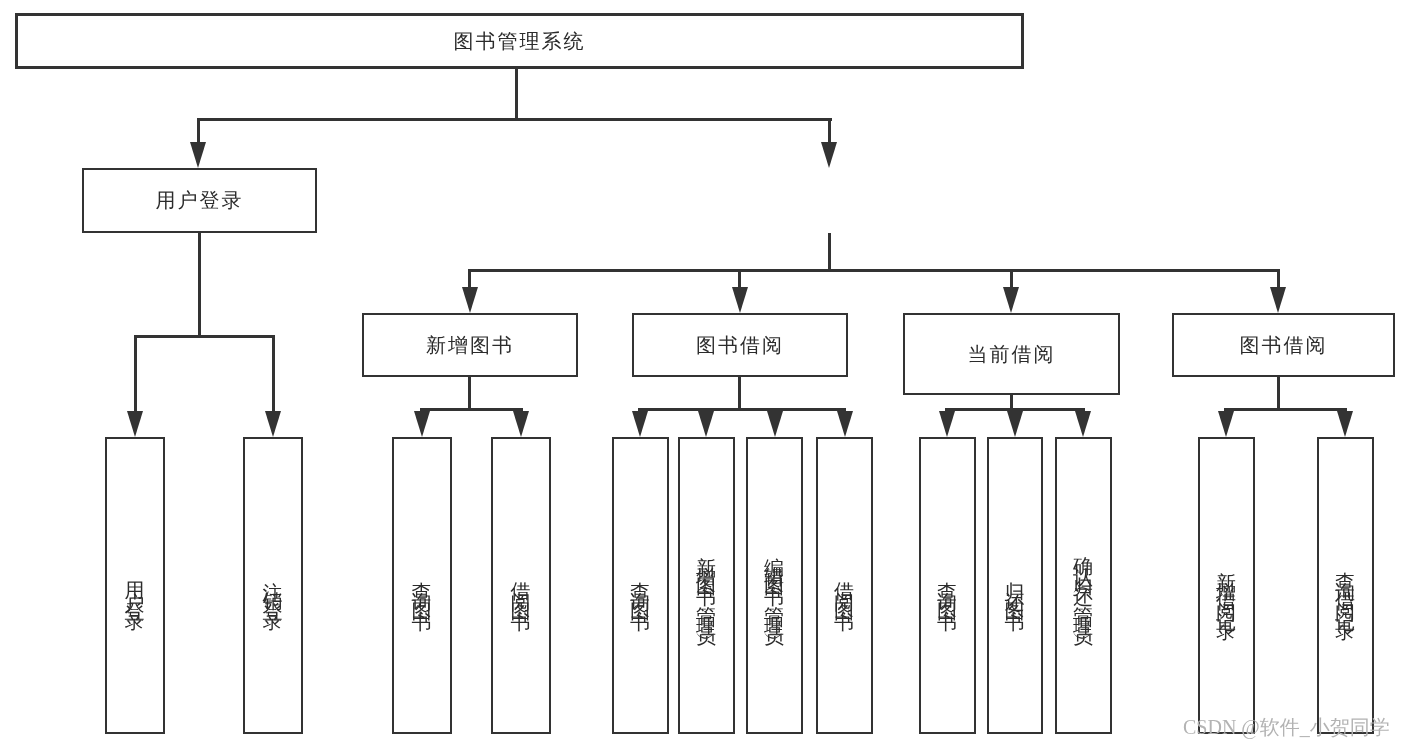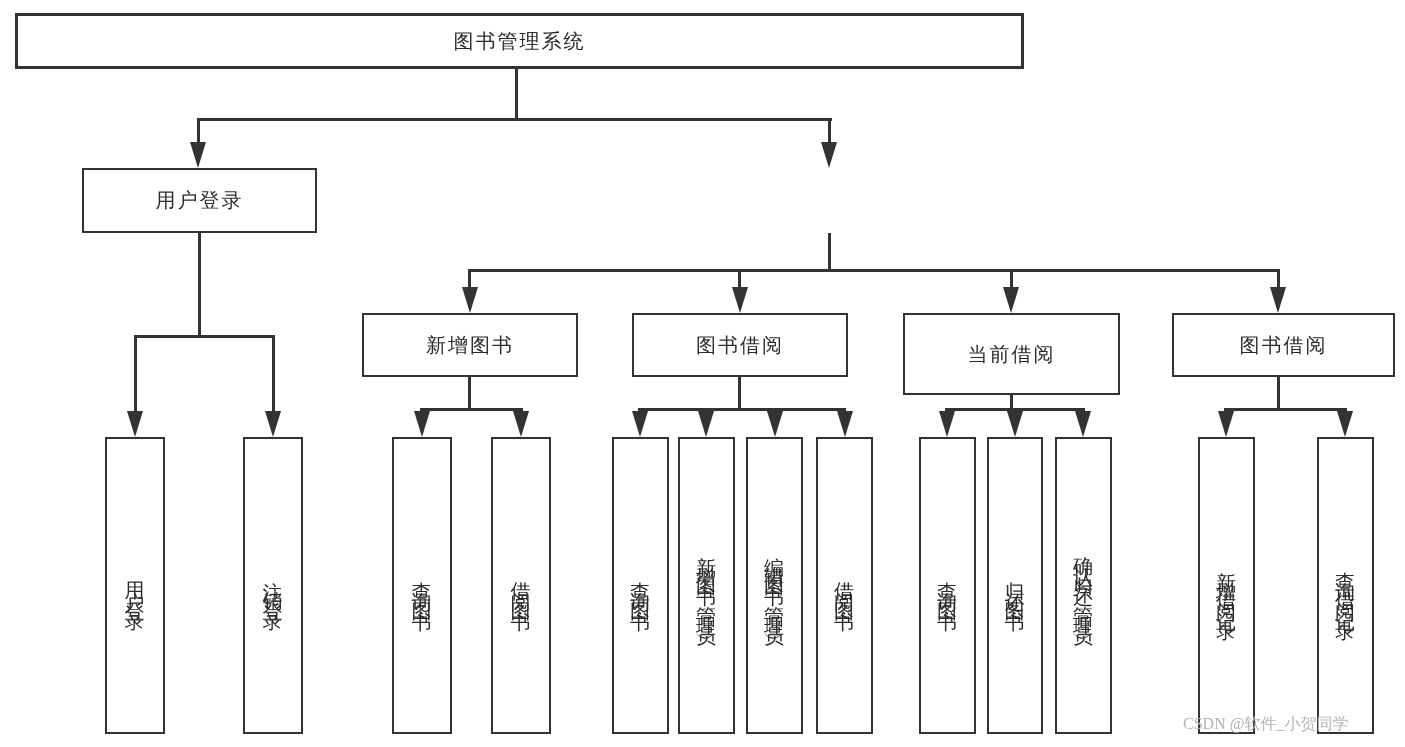--- a/index.html
+++ b/index.html
@@ -45,21 +45,21 @@
     width: 0; height: 0;
     border-left: 8px solid transparent;
     border-right: 8px solid transparent;
     border-top: 26px solid #333333;
     z-index: 1;
   }
   #watermark {
     position: absolute;
     left: 1183px;
     top: 714px;
-    font-size: 16px;
+    font-size: 20px;
     color: #b3b3b3;
     white-space: nowrap;
     z-index: 5;
   }
 </style>
 </head>
 <body>
 
 <div id="canvas">
 

